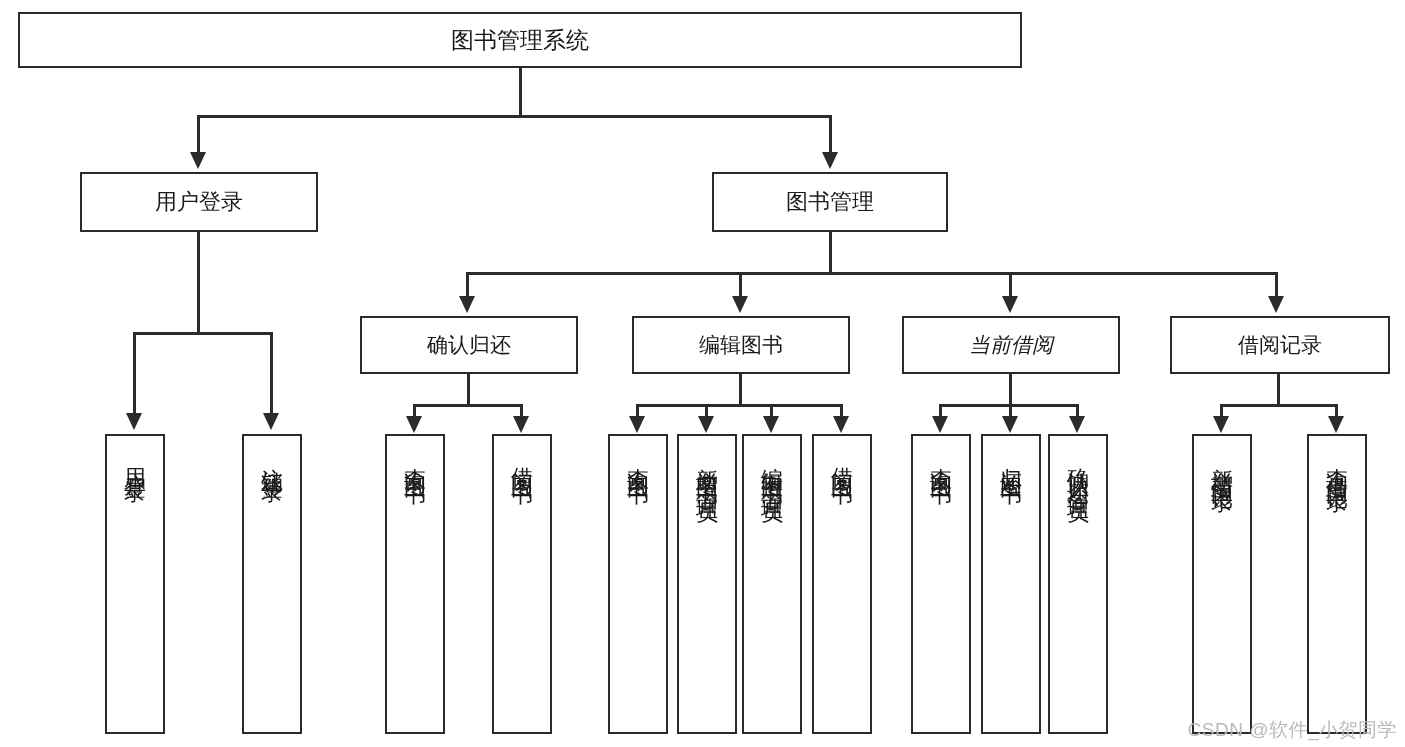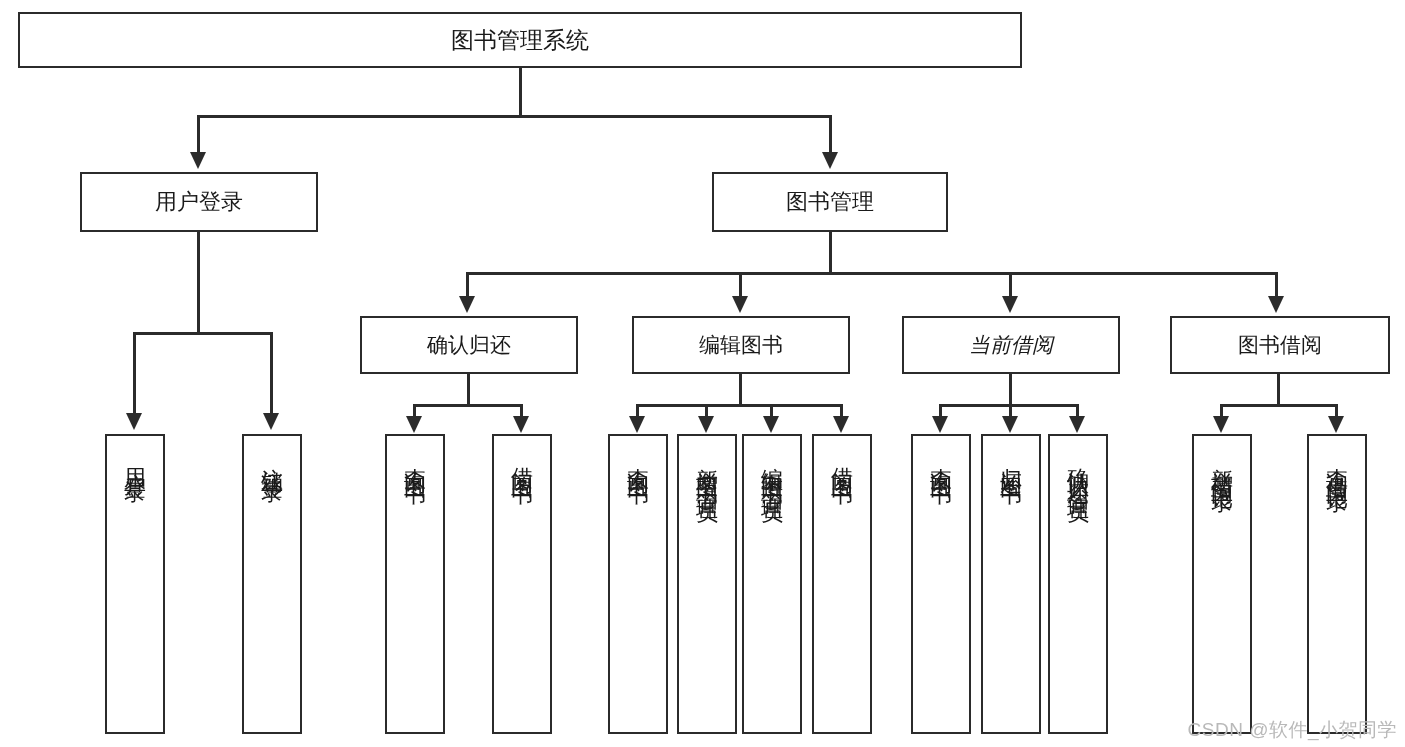--- a/index.html
+++ b/index.html
@@ -131,21 +131,21 @@
   <div class="node lvl3" style="left:360px; top:316px; width:218px; height:58px;">
     <span class="lbl">确认归还</span>
   </div>
   <div class="node lvl3" style="left:632px; top:316px; width:218px; height:58px;">
     <span class="lbl">编辑图书</span>
   </div>
   <div class="node lvl3" style="left:902px; top:316px; width:218px; height:58px;font-style:italic;">
     <span class="lbl">当前借阅</span>
   </div>
   <div class="node lvl3" style="left:1170px; top:316px; width:220px; height:58px;">
-    <span class="lbl">图书借阅</span>
+    <span class="lbl">借阅记录</span>
   </div>
 
   <div class="ln v" style="left:467px; top:374px; width:3px; height:32px;"></div>
   <div class="ln h" style="left:413px; top:404px; width:110px; height:3px;"></div>
   <div class="ln v" style="left:413px; top:404px; width:3px; height:13px;"></div>
   <div class="arrow" style="left:406px; top:416px;"></div>
   <div class="ln v" style="left:520px; top:404px; width:3px; height:13px;"></div>
   <div class="arrow" style="left:513px; top:416px;"></div>
 
   <div class="ln v" style="left:739px; top:374px; width:3px; height:32px;"></div>

